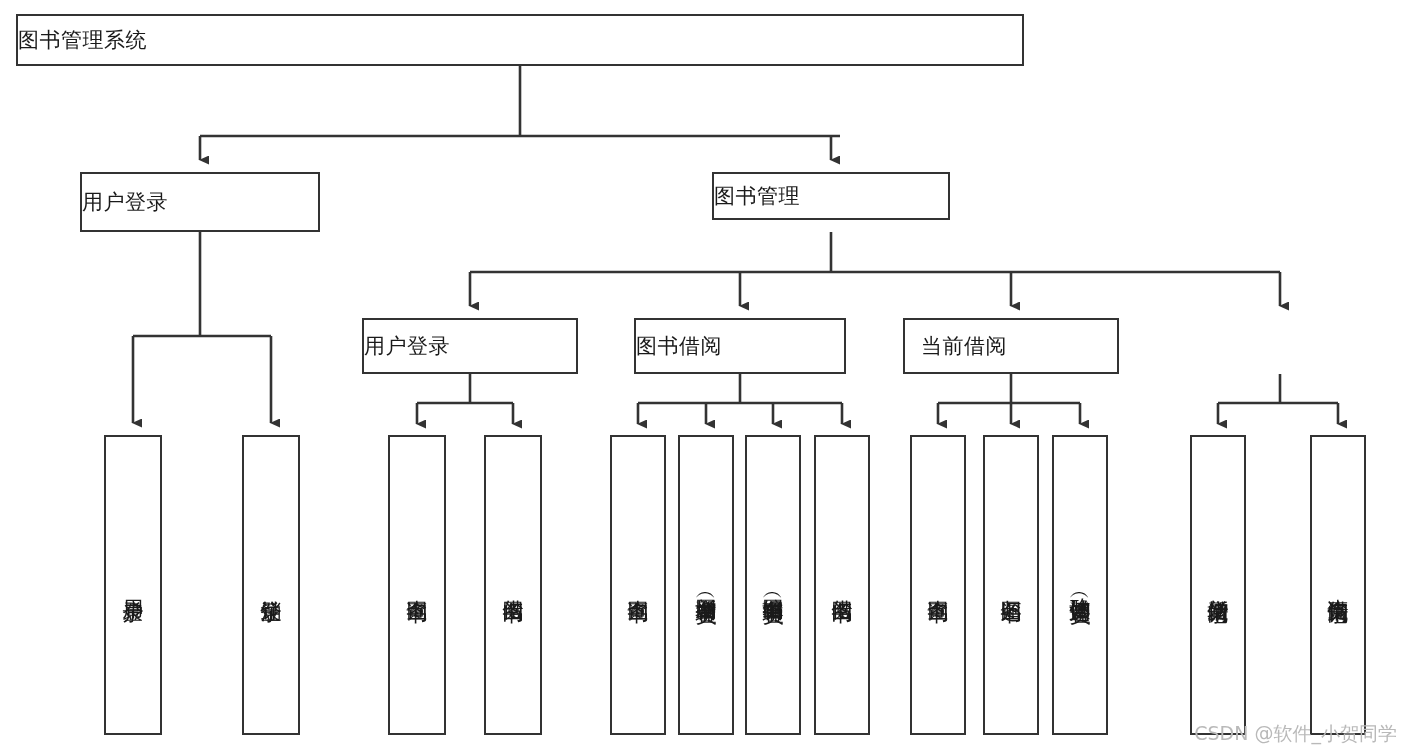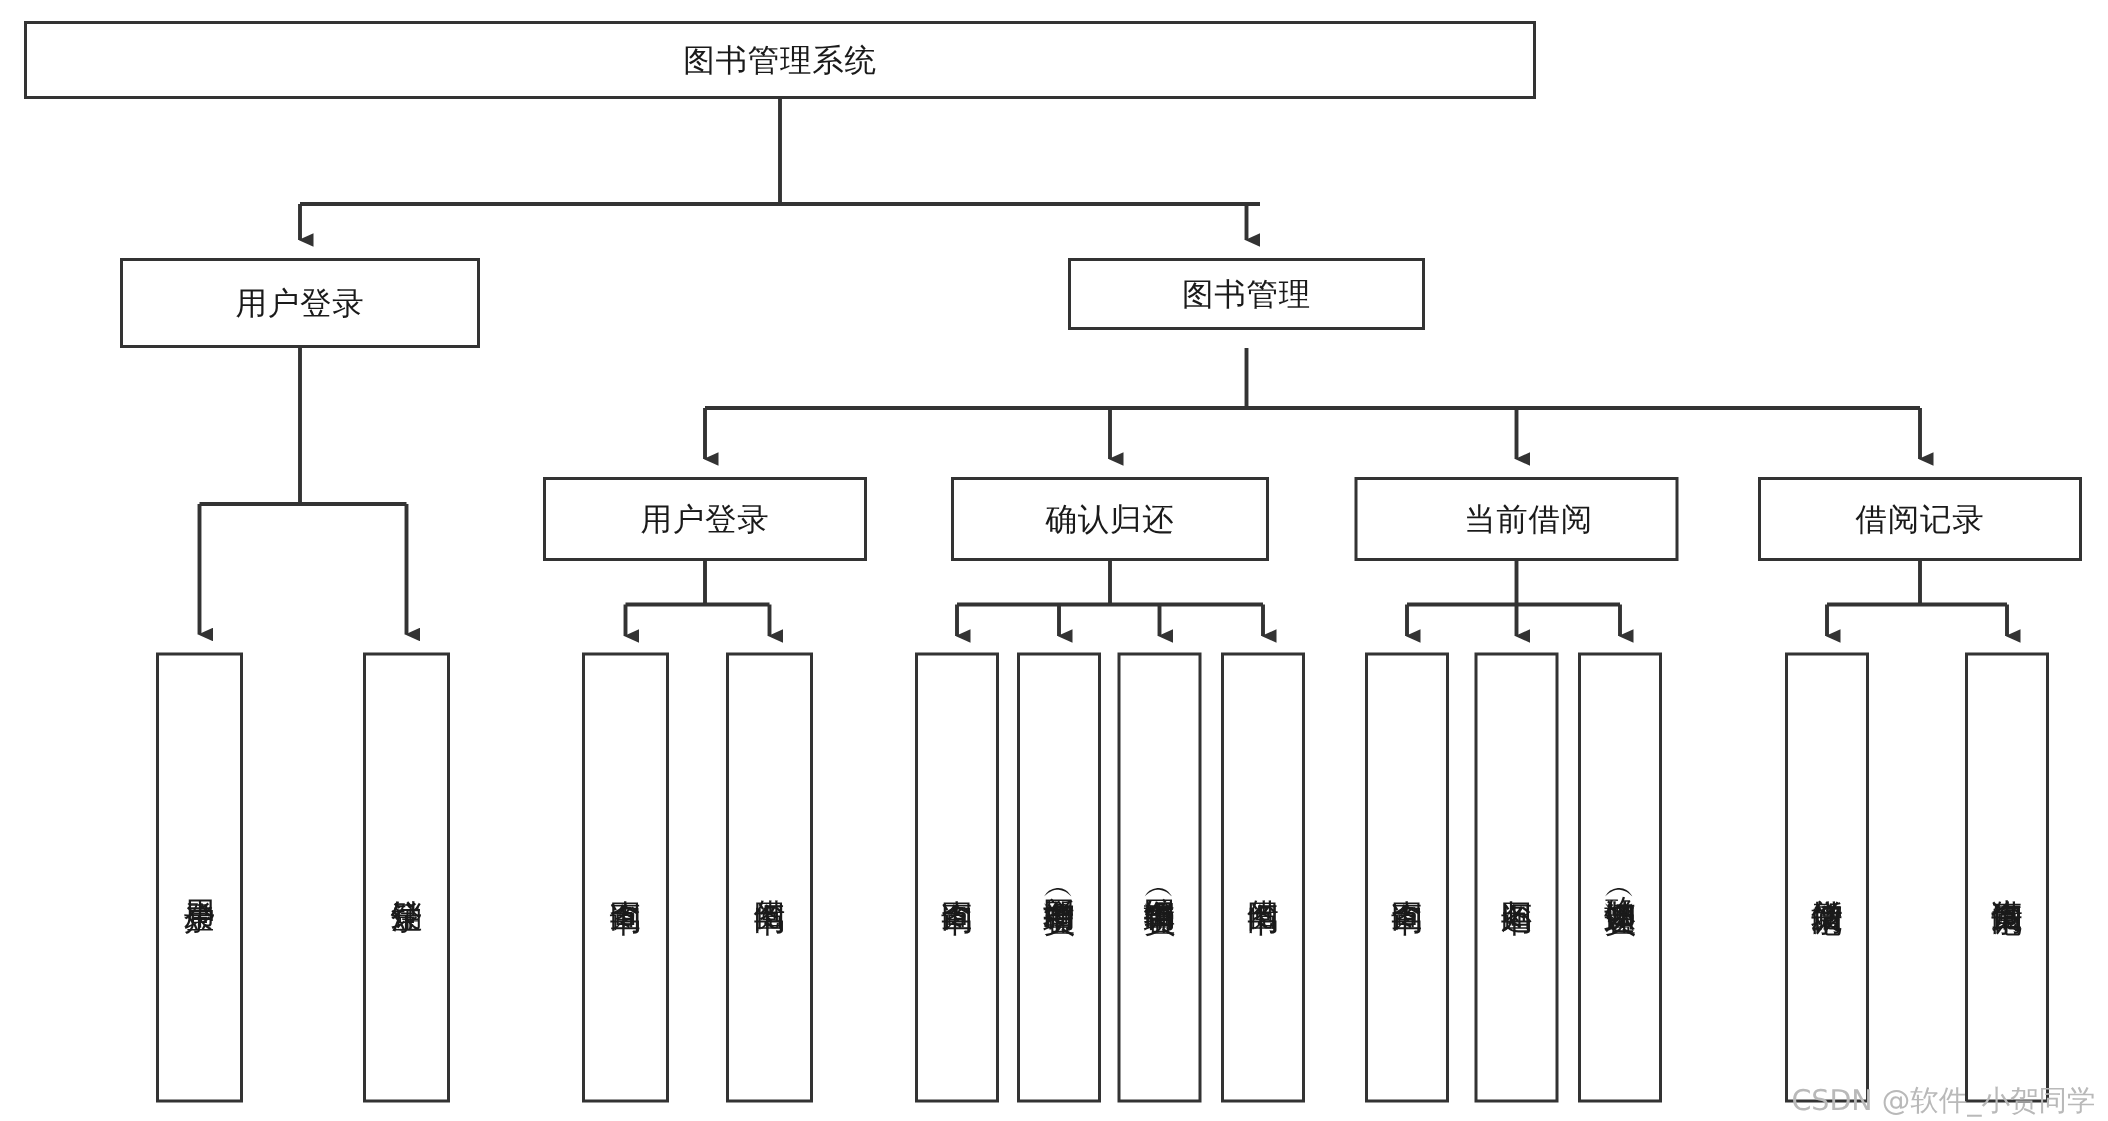--- a/index.html
+++ b/index.html
@@ -27,21 +27,20 @@
     height: 747px;
     pointer-events: none;
   }
   .node {
     position: absolute;
     box-sizing: border-box;
     background: #ffffff;
     border: 2px solid #333333;
     display: flex;
     align-items: center;
-    justify-content: center;
     color: #1a1a1a;
   }
   .node-label {
     display: block;
     text-align: center;
     line-height: 1.0;
     white-space: pre;
   }
   .node.horizontal .node-label {
     font-size: 21px;
@@ -134,27 +133,24 @@
     <span class="node-label">用户登录</span>
   </div>
   <div class="node horizontal" style="left:712px; top:172px; width:238px; height:48px;">
     <span class="node-label">图书管理</span>
   </div>
 
   <div class="node horizontal" style="left:362px; top:318px; width:216px; height:56px;">
     <span class="node-label">用户登录</span>
   </div>
   <div class="node horizontal" style="left:634px; top:318px; width:212px; height:56px;">
-    <span class="node-label">确认归还</span>
+    <span class="node-label">图书借阅</span>
   </div>
   <div class="node horizontal" style="left:903px; top:318px; width:216px; height:56px;padding-left:16px;">
     <span class="node-label">当前借阅</span>
-  </div>
-  <div class="node horizontal" style="left:1172px; top:318px; width:216px; height:56px;">
-    <span class="node-label">借阅记录</span>
   </div>
 
   <div class="node vertical" style="left:104px; top:435px; width:58px; height:300px;">
     <span class="node-label">用户登录</span>
   </div>
   <div class="node vertical" style="left:242px; top:435px; width:58px; height:300px;">
     <span class="node-label">注销登录</span>
   </div>
 
   <div class="node vertical" style="left:388px; top:435px; width:58px; height:300px;">

